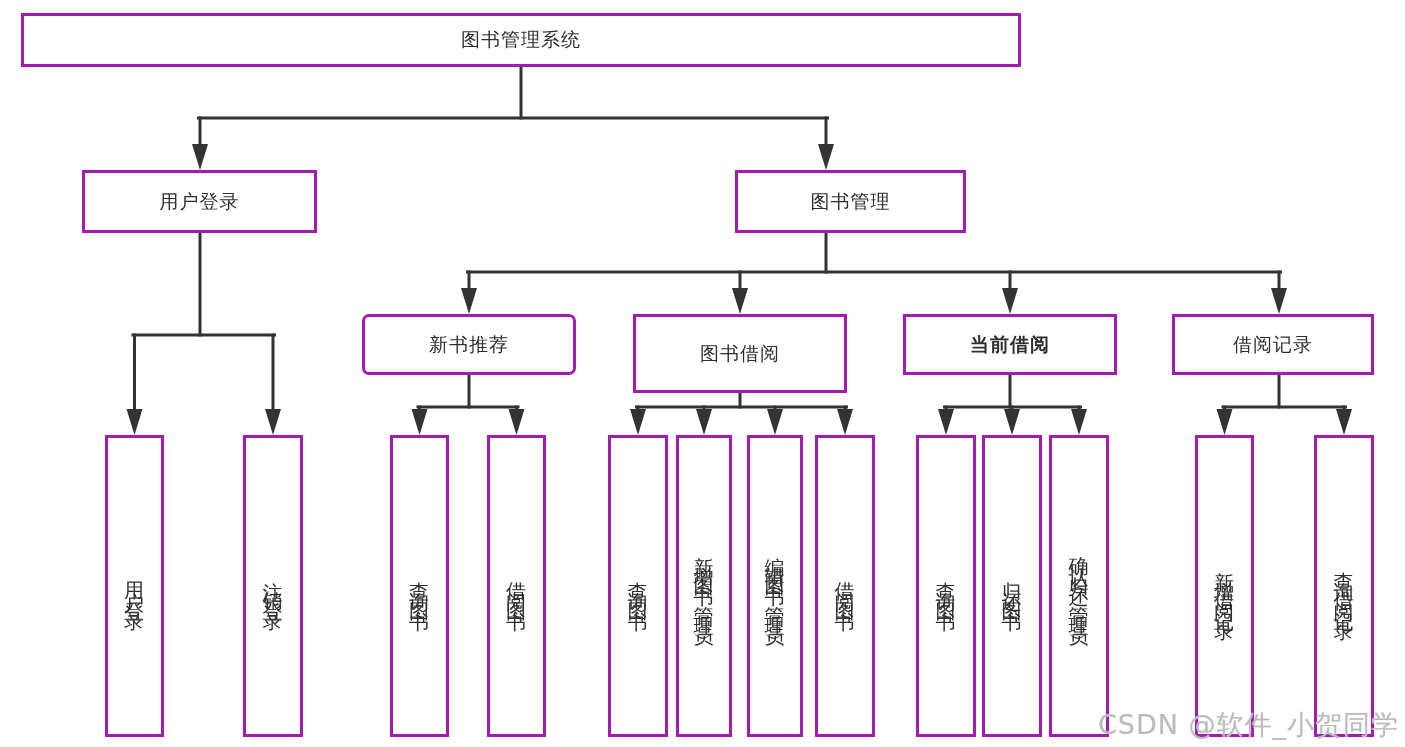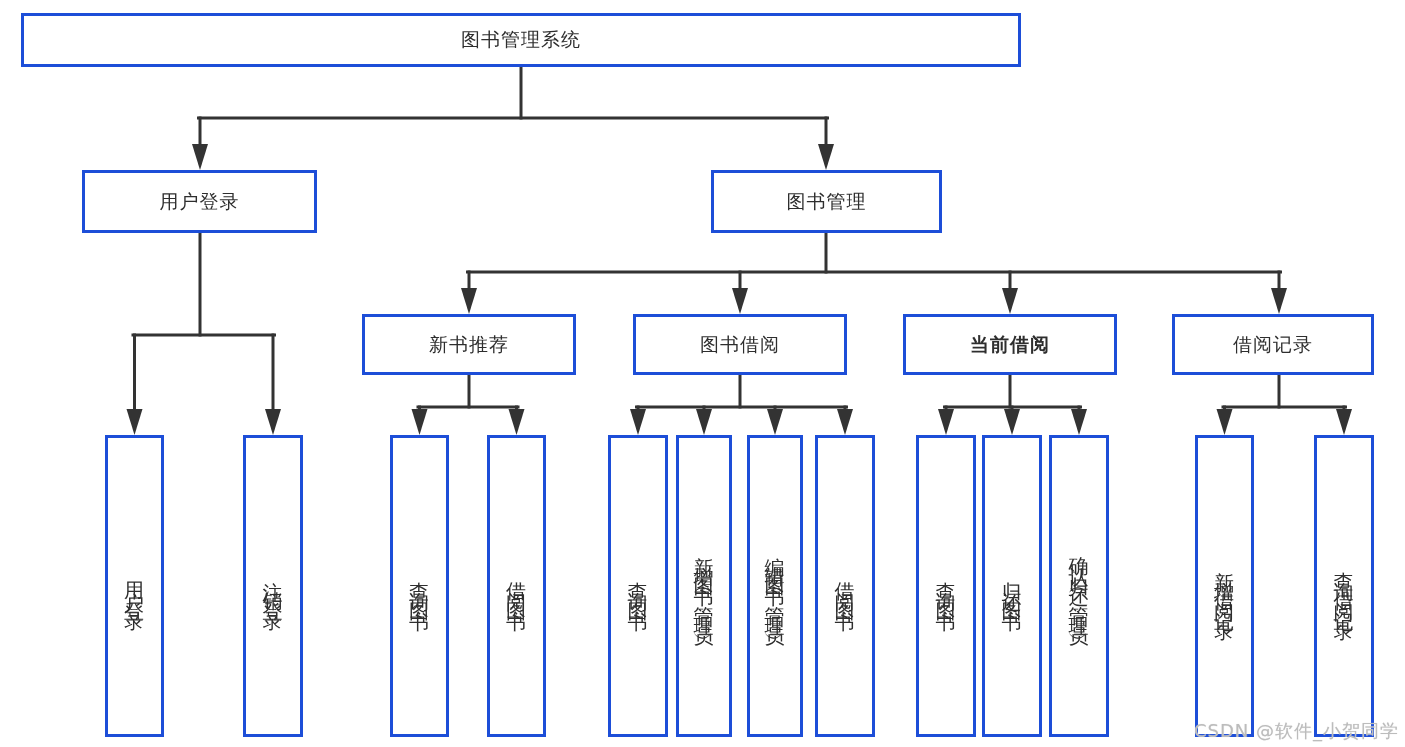--- a/index.html
+++ b/index.html
@@ -14,42 +14,42 @@
   }
   svg.connectors {
     position: absolute;
     left: 0; top: 0;
     width: 1405px; height: 747px;
     z-index: 1;
   }
   .box {
     position: absolute;
     box-sizing: border-box;
-    border: 3px solid #1d4ed8;
+    border: 3px solid #a21caf;
     background: #ffffff;
     display: flex;
     align-items: center;
     justify-content: center;
     color: #2e2e2e;
     z-index: 2;
   }
   .hbox { font-size: 19px; letter-spacing: 1px; }
   .vbox span {
     writing-mode: vertical-rl;
     text-orientation: mixed;
     letter-spacing: 0.5em;
     font-size: 20px;
     line-height: 1;
     white-space: nowrap;
   }
   .watermark {
     position: absolute;
     right: 6px;
     bottom: 4px;
-    font-size: 18px;
+    font-size: 27px;
     color: #bcbcbc;
     z-index: 3;
     letter-spacing: 1px;
     text-shadow: 0 0 1px #d9d9d9;
   }
 </style>
 </head>
 <body>
 
 <div id="stage">
@@ -120,28 +120,28 @@
     </g>
   </svg>
 
   <div class="box hbox" style="left:21px; top:13px; width:1000px; height:54px;">
     <span>图书管理系统</span>
   </div>
 
   <div class="box hbox" style="left:82px; top:170px; width:235px; height:63px;">
     <span>用户登录</span>
   </div>
-  <div class="box hbox" style="left:711px; top:170px; width:231px; height:63px;">
+  <div class="box hbox" style="left:735px; top:170px; width:231px; height:63px;">
     <span>图书管理</span>
   </div>
 
-  <div class="box hbox" style="left:362px; top:314px; width:214px; height:61px;">
+  <div class="box hbox" style="left:362px; top:314px; width:214px; height:61px;border-radius:7px;">
     <span>新书推荐</span>
   </div>
-  <div class="box hbox" style="left:633px; top:314px; width:214px; height:61px;">
+  <div class="box hbox" style="left:633px; top:314px; width:214px; height:79px;">
     <span>图书借阅</span>
   </div>
   <div class="box hbox" style="left:903px; top:314px; width:214px; height:61px;font-weight:bold;">
     <span>当前借阅</span>
   </div>
   <div class="box hbox" style="left:1172px; top:314px; width:202px; height:61px;">
     <span>借阅记录</span>
   </div>
 
   <div class="box vbox" style="left:105px; top:435px; width:59px; height:302px;">

